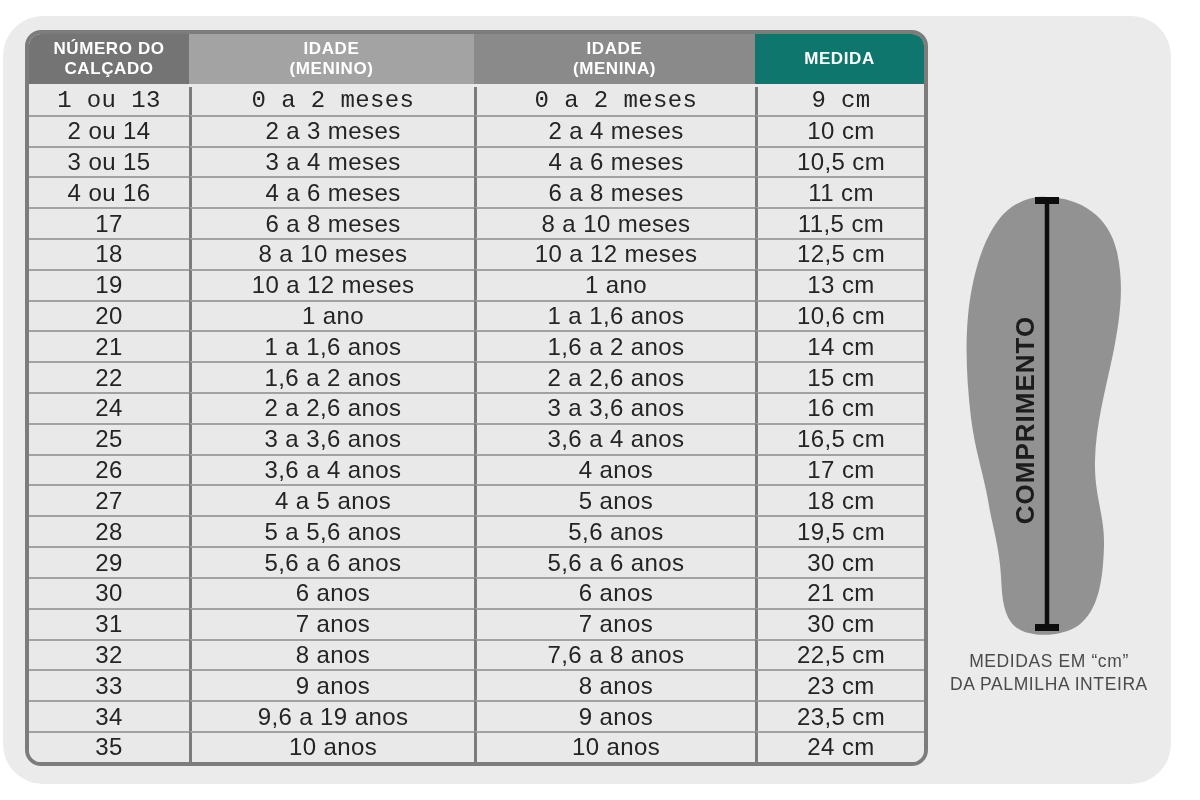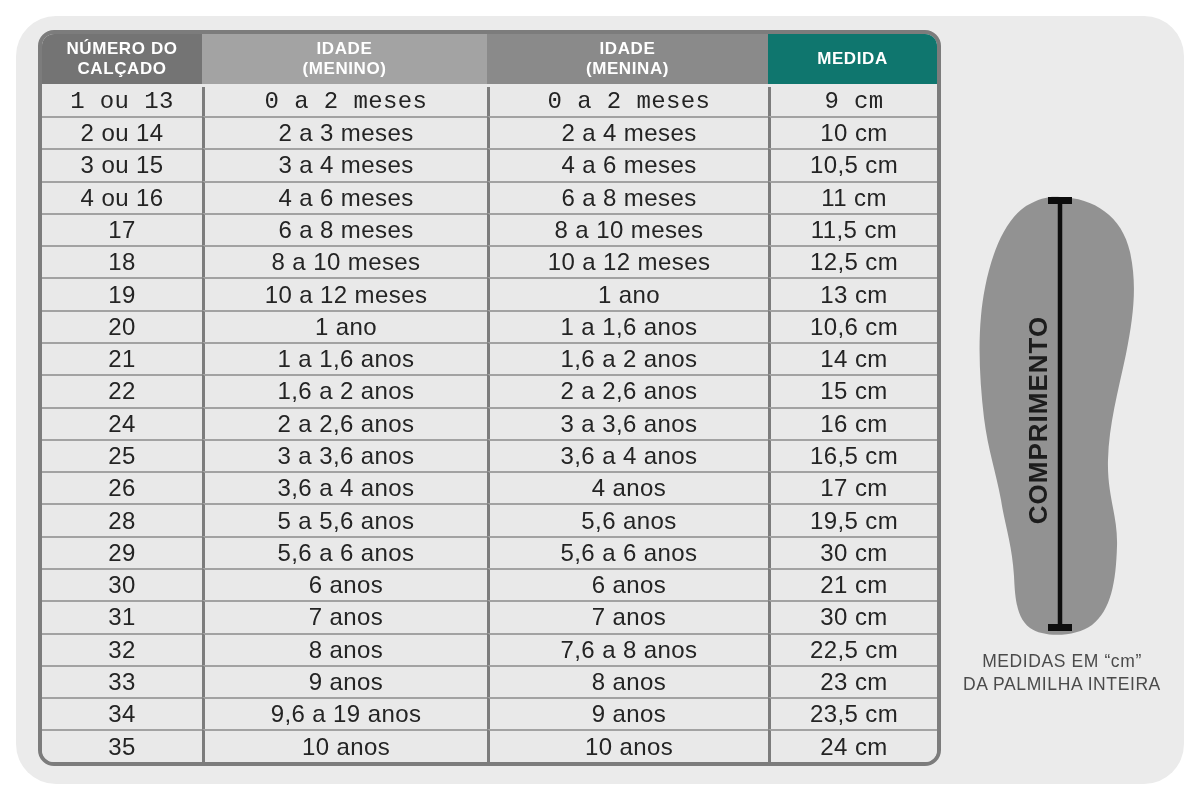--- a/index.html
+++ b/index.html
@@ -6,21 +6,21 @@
     margin: 0;
     padding: 0;
     width: 1200px;
     height: 800px;
     background: #ffffff;
     font-family: "Liberation Sans", sans-serif;
     overflow: hidden;
   }
   .canvas {
     position: absolute;
-    left: 16px;
+    left: 3px;
     top: 16px;
     width: 1168px;
     height: 768px;
     background: #ebebeb;
     border-radius: 40px;
   }
   
   .table-wrap {
     position: absolute;
     left: 22px;
@@ -197,20 +197,26 @@
             <td>3,6 a 4 anos</td>
             <td>16,5 cm</td>
           </tr>
           <tr>
             <td>26</td>
             <td>3,6 a 4 anos</td>
             <td>4 anos</td>
             <td>17 cm</td>
           </tr>
           <tr>
+            <td>27</td>
+            <td>4 a 5 anos</td>
+            <td>5 anos</td>
+            <td>18 cm</td>
+          </tr>
+          <tr>
             <td>28</td>
             <td>5 a 5,6 anos</td>
             <td>5,6 anos</td>
             <td>19,5 cm</td>
           </tr>
           <tr>
             <td>29</td>
             <td>5,6 a 6 anos</td>
             <td>5,6 a 6 anos</td>
             <td>30 cm</td>

